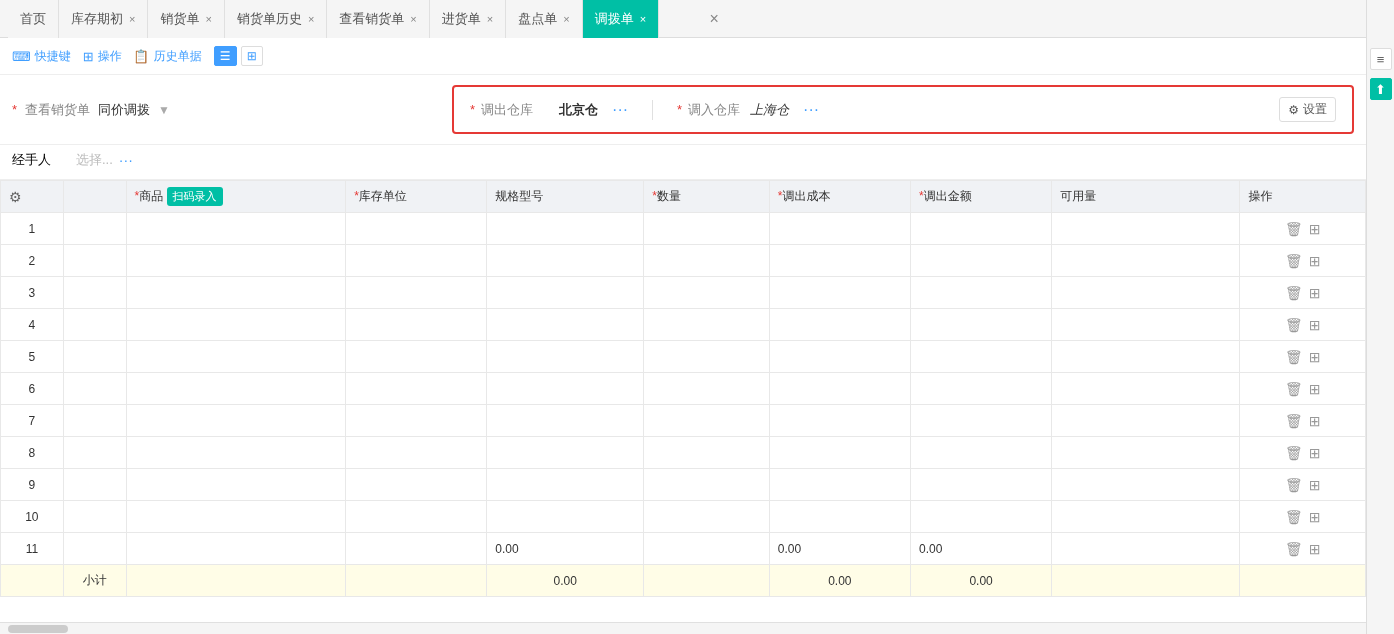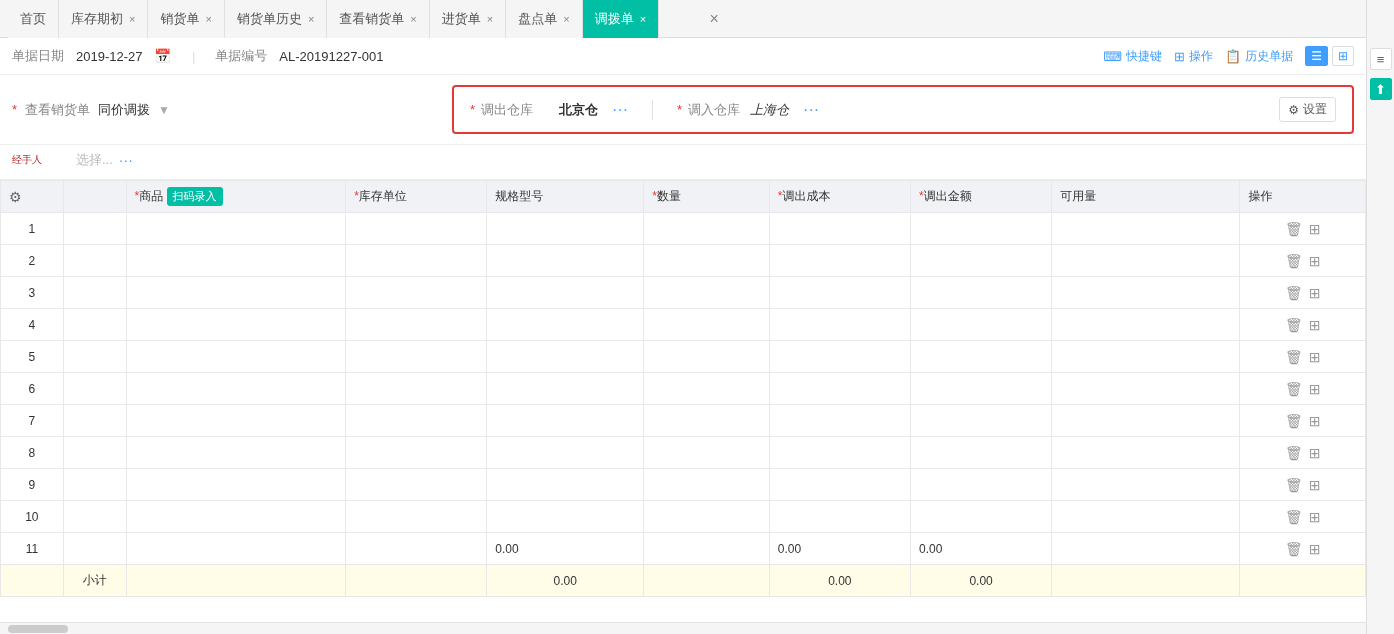--- a/index.html
+++ b/index.html
@@ -159,28 +159,20 @@
   <div class="tab active">
     <span>调拨单</span>
     <span class="close-icon">×</span>
   </div>
   <div class="tab-close-btn">×</div>
 </div>
 
 <div class="main-content">
 
   <div class="toolbar">
-    <div class="toolbar-left">
-      <span class="field-label">单据日期</span>
-      <span class="field-value">2019-12-27</span>
-      <span class="date-icon">📅</span>
-      <span style="margin: 0 8px; color:#ddd;">|</span>
-      <span class="field-label">单据编号</span>
-      <span class="field-value">AL-20191227-001</span>
-    </div>
     <div class="toolbar-right">
       <div class="toolbar-action">
         <span class="icon">⌨</span>
         <span>快捷键</span>
       </div>
       <div class="toolbar-action">
         <span class="icon">⊞</span>
         <span>操作</span>
       </div>
       <div class="toolbar-action">
@@ -222,21 +214,21 @@
 
       <div style="flex:1"></div>
       <div class="settings-btn">
         <span>⚙</span>
         <span>设置</span>
       </div>
     </div>
   </div>
 
   <div class="form-section2">
-    <span style="width:60px; color:#b91c1c; font-size:10px;">经手人</span>
+    <span style="width:60px; color:#000000; font-size:13px;">经手人</span>
     <span style="color:#bbb; font-size:13px; cursor:pointer; margin-left:4px;">选择...</span>
     <span class="field-more" style="font-size:14px; color:#409eff; margin-left:6px;">···</span>
   </div>
 
   <div class="table-container">
     <table class="data-table">
       <thead>
         <tr>
           <th class="col-settings">
             <span class="gear-icon">⚙</span>

